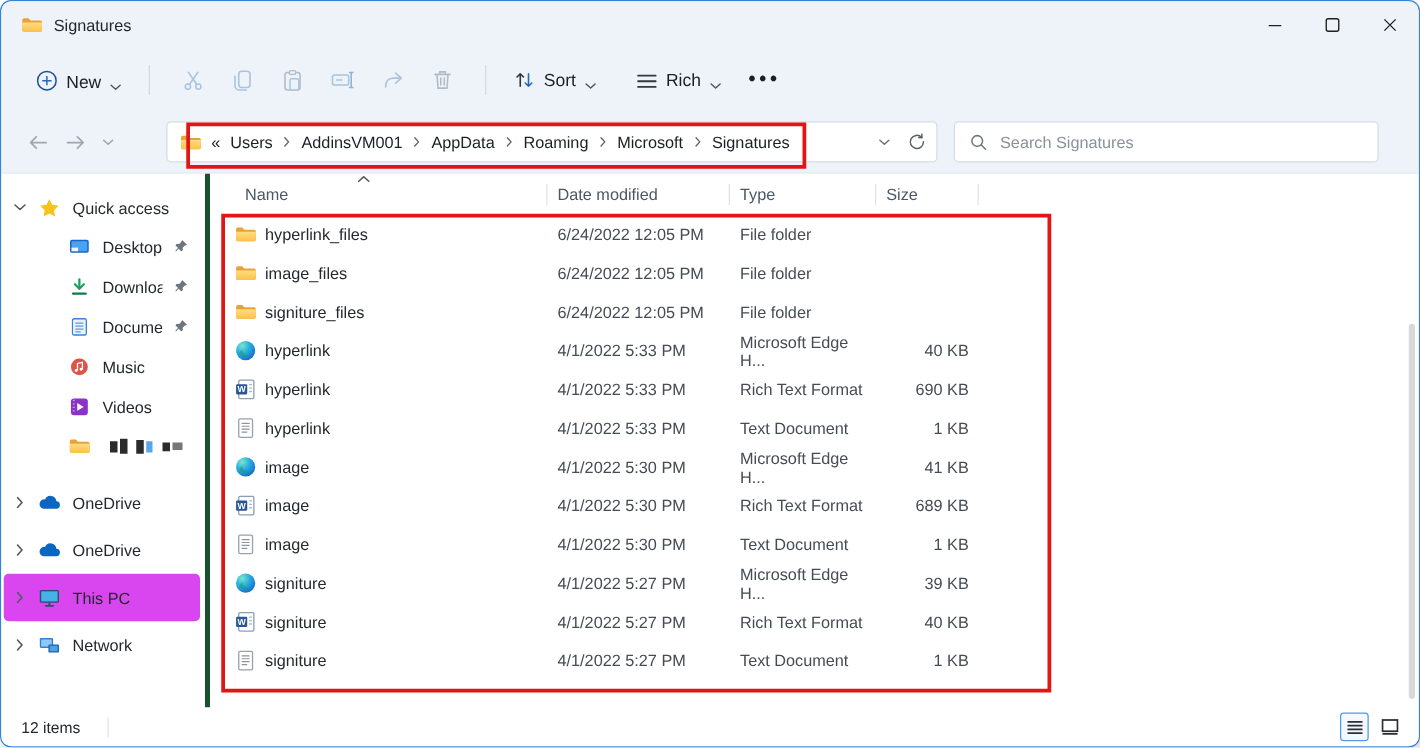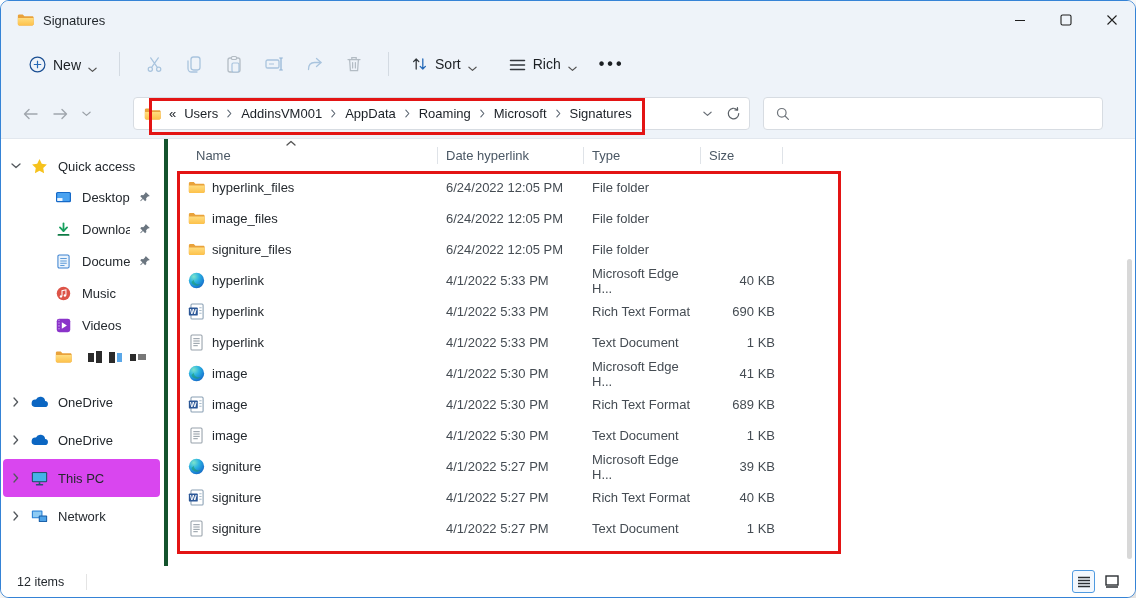--- a/index.html
+++ b/index.html
@@ -391,20 +391,21 @@
               </svg>
             </span>
           </div>
         </div>
 
         <div class="searchbox">
           <svg width="14" height="14" viewBox="0 0 15 15">
             <circle cx="6.2" cy="6.2" r="4.6" fill="none" stroke="#70767c" stroke-width="1.3"></circle>
             <path d="M9.7 9.7l3.6 3.6" stroke="#70767c" stroke-width="1.3" stroke-linecap="round"></path>
           </svg>
+          <input type="text" placeholder="Search Signatures" style="">
         </div>
       </div>
     </div>
 
     <div class="content">
       <div class="sidebar">
         <div class="sb-row group">
           <span class="sb-chev">
               <svg width="10" height="6">
                 <use href="#s-chevd"></use>
@@ -550,21 +551,21 @@
         <div class="headers">
           <span class="sort-caret">
               <svg width="10" height="6" style="transform:rotate(180deg)">
                 <use href="#s-chevd"></use>
               </svg>
             </span>
           <div class="hcell first">
               <span class="hlabel">Name</span>
             </div>
           <div class="hcell sep">
-              <span class="hlabel">Date hyperlink</span>
+              <span class="hlabel">Date modified</span>
             </div>
           <div class="hcell sep">
               <span class="hlabel">Type</span>
             </div>
           <div class="hcell sep endsep">
               <span class="hlabel">Size</span>
             </div>
         </div>
 
         <div class="rows">

